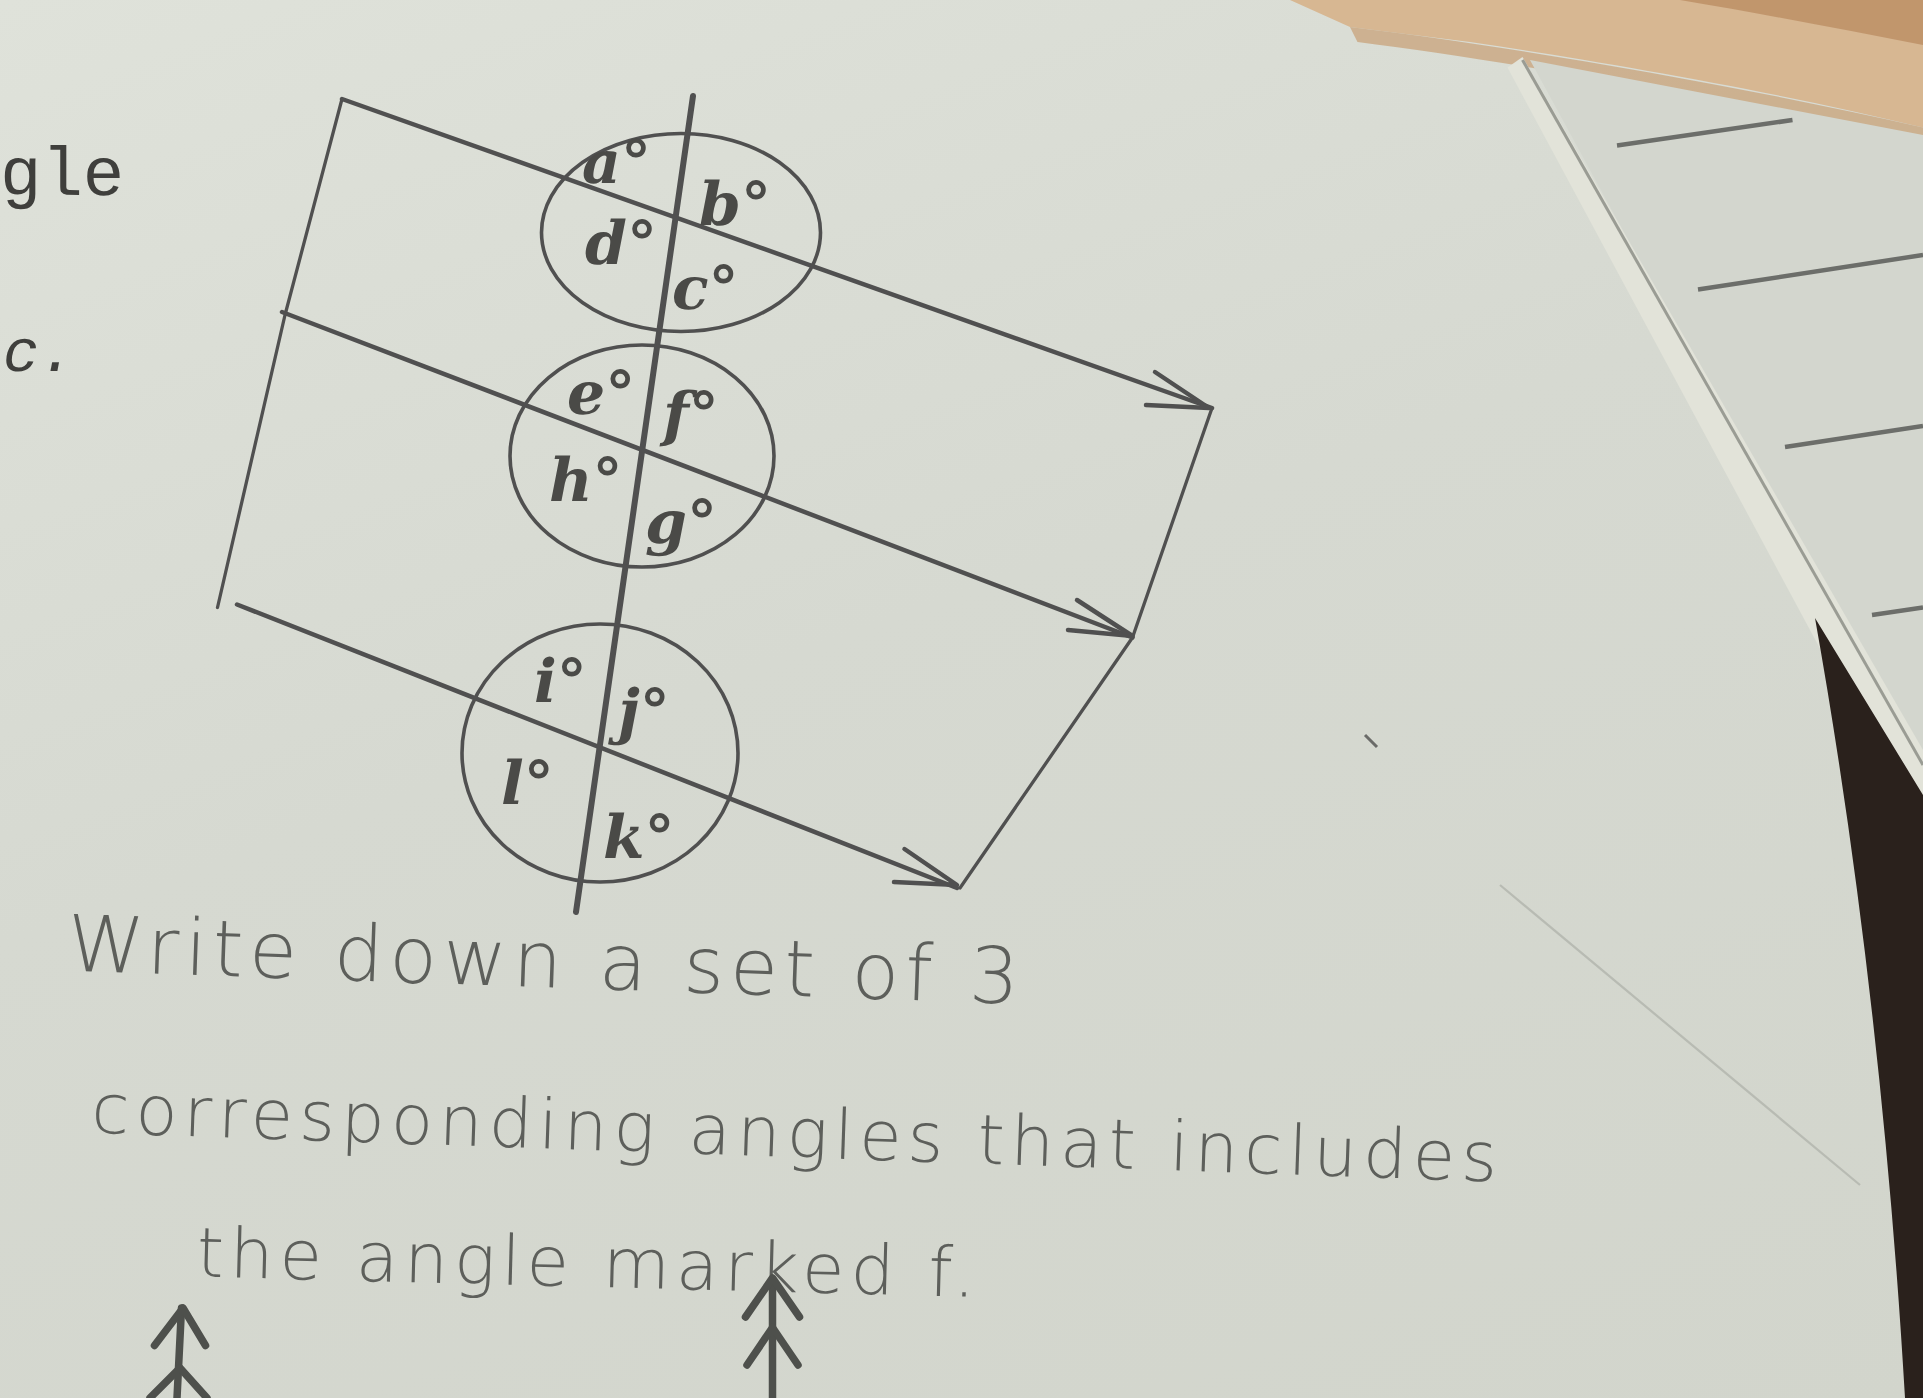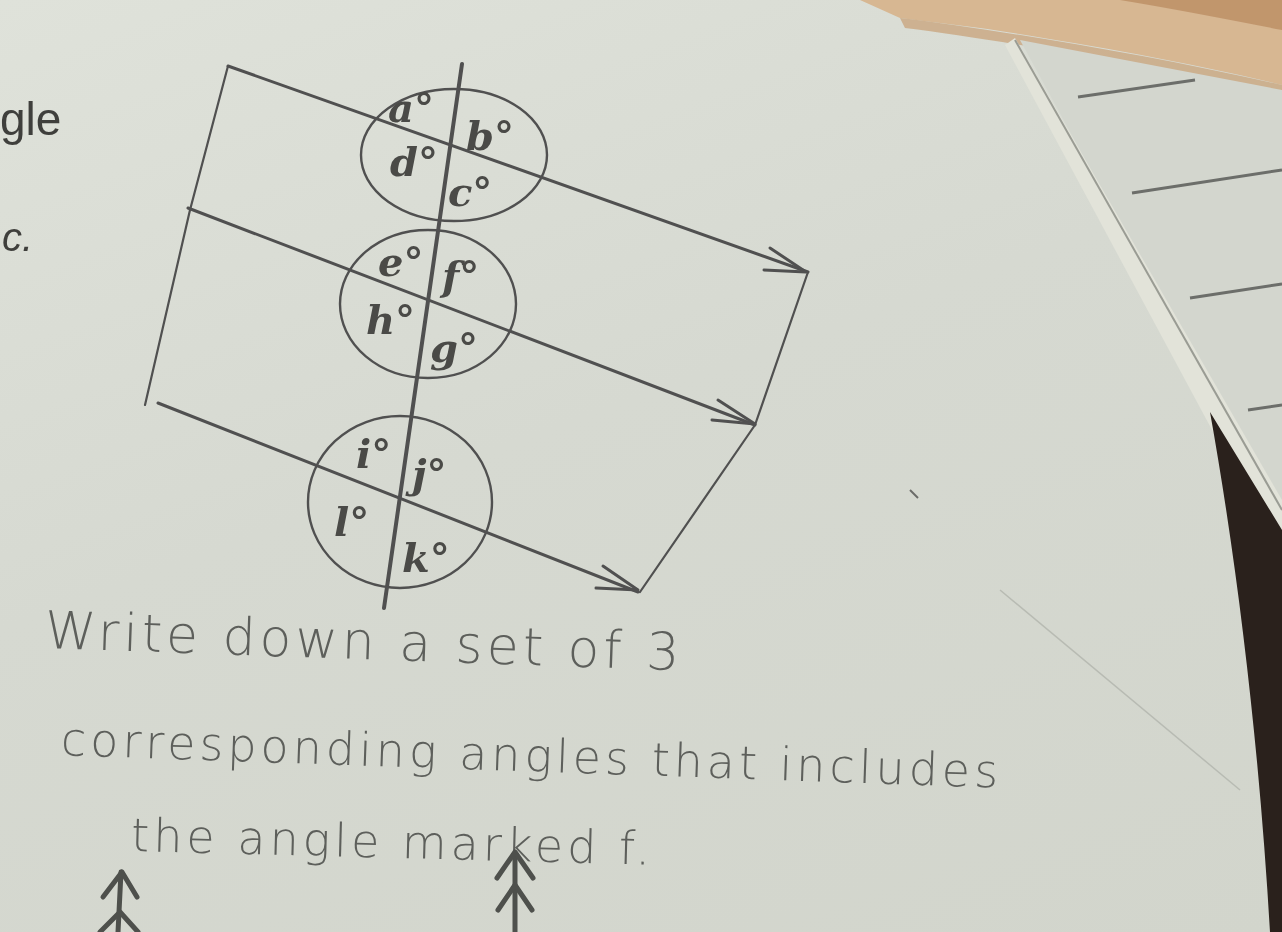--- a/index.html
+++ b/index.html
@@ -19,21 +19,21 @@
     }
     svg.layer {
       position: absolute;
       left: 0;
       top: 0;
       width: 1282px;
       height: 932px;
     }
     .print-text {
       position: absolute;
-      font-family: Liberation Sans, sans-serif;
+      font-family: Liberation Mono, monospace;
       color: #3f3f3c;
     }
     .hand-text {
       position: absolute;
       font-family: "DejaVu Sans", sans-serif;
       color: #5d5f5b;
       font-weight: 300;
       letter-spacing: 4px;
       white-space: nowrap;
     }

